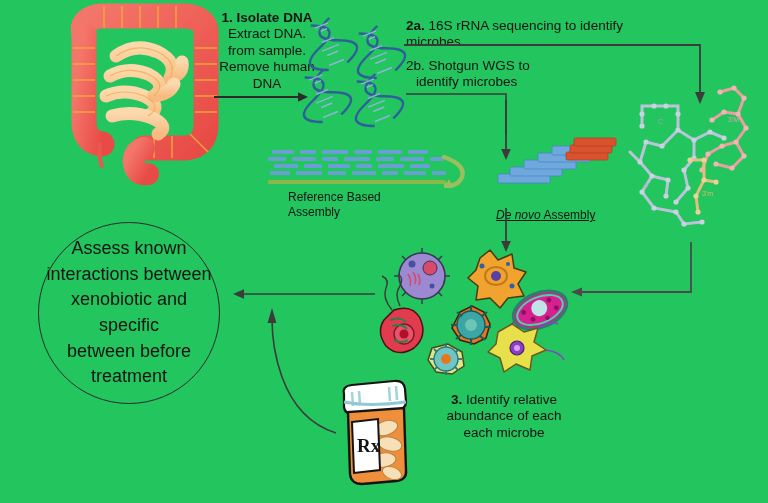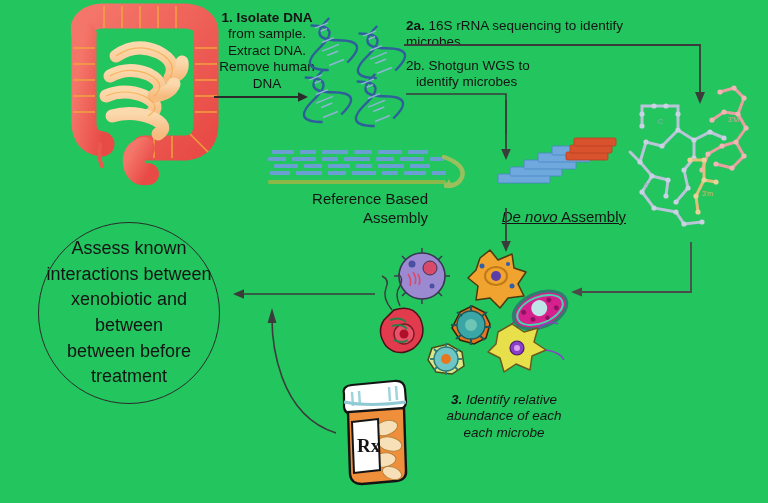--- a/index.html
+++ b/index.html
@@ -18,22 +18,22 @@
   }
   .abs { position: absolute; }
   .txt {
     font-family: "Liberation Sans", sans-serif;
     color: #141414;
     line-height: 1.22;
   }
   .step-label { font-size: 13.5px; }
   .center { text-align: center; }
   .assembly-caption {
-    font-size: 15px;
-    text-align: right;
+    font-size: 12px;
+    text-align: left;
     line-height: 1.25;
     color: #141414;
   }
   .italic { font-style: italic; }
   svg { display: block; overflow: visible; }
   .circle-text {
     font-size: 18px;
     text-align: center;
     line-height: 1.42;
     color: #141414;
@@ -107,22 +107,22 @@
       <g fill="none" stroke="#f2a93c" stroke-width="1.2" opacity="0.7">
         <path d="M58 52 Q78 38 100 48 Q120 58 112 74"></path>
         <path d="M52 72 Q70 62 90 70 Q110 80 96 92"></path>
         <path d="M48 92 Q66 84 86 92 Q106 102 90 112"></path>
       </g>
     </svg>
   </div>
 
   <div class="abs txt step-label center" style="left:212px; top:10px; width:110px;">
     <div style="font-weight:bold;"><span style="font-weight:bold">1.</span> Isolate DNA</div>
+    <div>Extract DNA.</div>
     <div>from sample.</div>
-    <div>Extract DNA.</div>
     <div>Remove human</div>
     <div>DNA</div>
   </div>
 
   <div class="abs" style="left:214px; top:90px;">
     <svg width="95" height="14" viewBox="0 0 95 14">
       <line x1="0" y1="7" x2="84" y2="7" stroke="#2b2b2b" stroke-width="1.8"></line>
       <polygon points="84,2.2 94,7 84,11.8" fill="#2b2b2b"></polygon>
     </svg>
   </div>
@@ -450,21 +450,21 @@
       <path d="M78 128 Q40 116 24 72 Q14 44 14 14" fill="none" stroke="#3b3b3b" stroke-width="1.6"></path>
       <polygon points="9.6,18 14,3 18.4,18" fill="#3b3b3b"></polygon>
     </svg>
   </div>
 
   <div class="abs" style="left:38px; top:222px;">
     <div id="assess-circle">
       <div class="circle-inner txt circle-text">
         <div>Assess known</div>
         <div>interactions between</div>
-        <div>xenobiotic and between</div>
+        <div>xenobiotic and specific</div>
         <div>between before</div>
         <div>treatment</div>
       </div>
     </div>
   </div>
 
   <div class="abs" style="left:328px; top:378px; width:92px; height:110px;">
     <svg width="92" height="110" viewBox="0 0 92 110">
 
       <path d="M16 16 Q14 8 24 7 L66 3 Q76 2 77 11 L78 24 Q78 31 68 32 L26 36 Q17 37 16 29 Z" fill="#ffffff" stroke="#141414" stroke-width="2.2"></path>
@@ -483,19 +483,19 @@
         <ellipse cx="62" cy="66" rx="12" ry="7" transform="rotate(12 62 66)"></ellipse>
         <ellipse cx="56" cy="82" rx="12" ry="7" transform="rotate(-8 56 82)"></ellipse>
         <ellipse cx="64" cy="95" rx="10" ry="6" transform="rotate(20 64 95)"></ellipse>
       </g>
 
       <path d="M24 44 L50 41 L52 92 L26 95 Z" fill="#ffffff" stroke="#141414" stroke-width="2"></path>
       <text x="29" y="74" font-size="19" font-weight="bold" fill="#141414" font-family="Liberation Serif, serif">Rx</text>
     </svg>
   </div>
 
-  <div class="abs txt step-label center" style="left:424px; top:392px; width:160px;font-style:italic;">
+  <div class="abs txt step-label center" style="left:424px; top:392px; width:160px;">
     <div><span style="font-weight:bold">3.</span> Identify relative</div>
     <div>abundance of each</div>
     <div>each microbe</div>
   </div>
 
 </div>
 
 </body></html>

